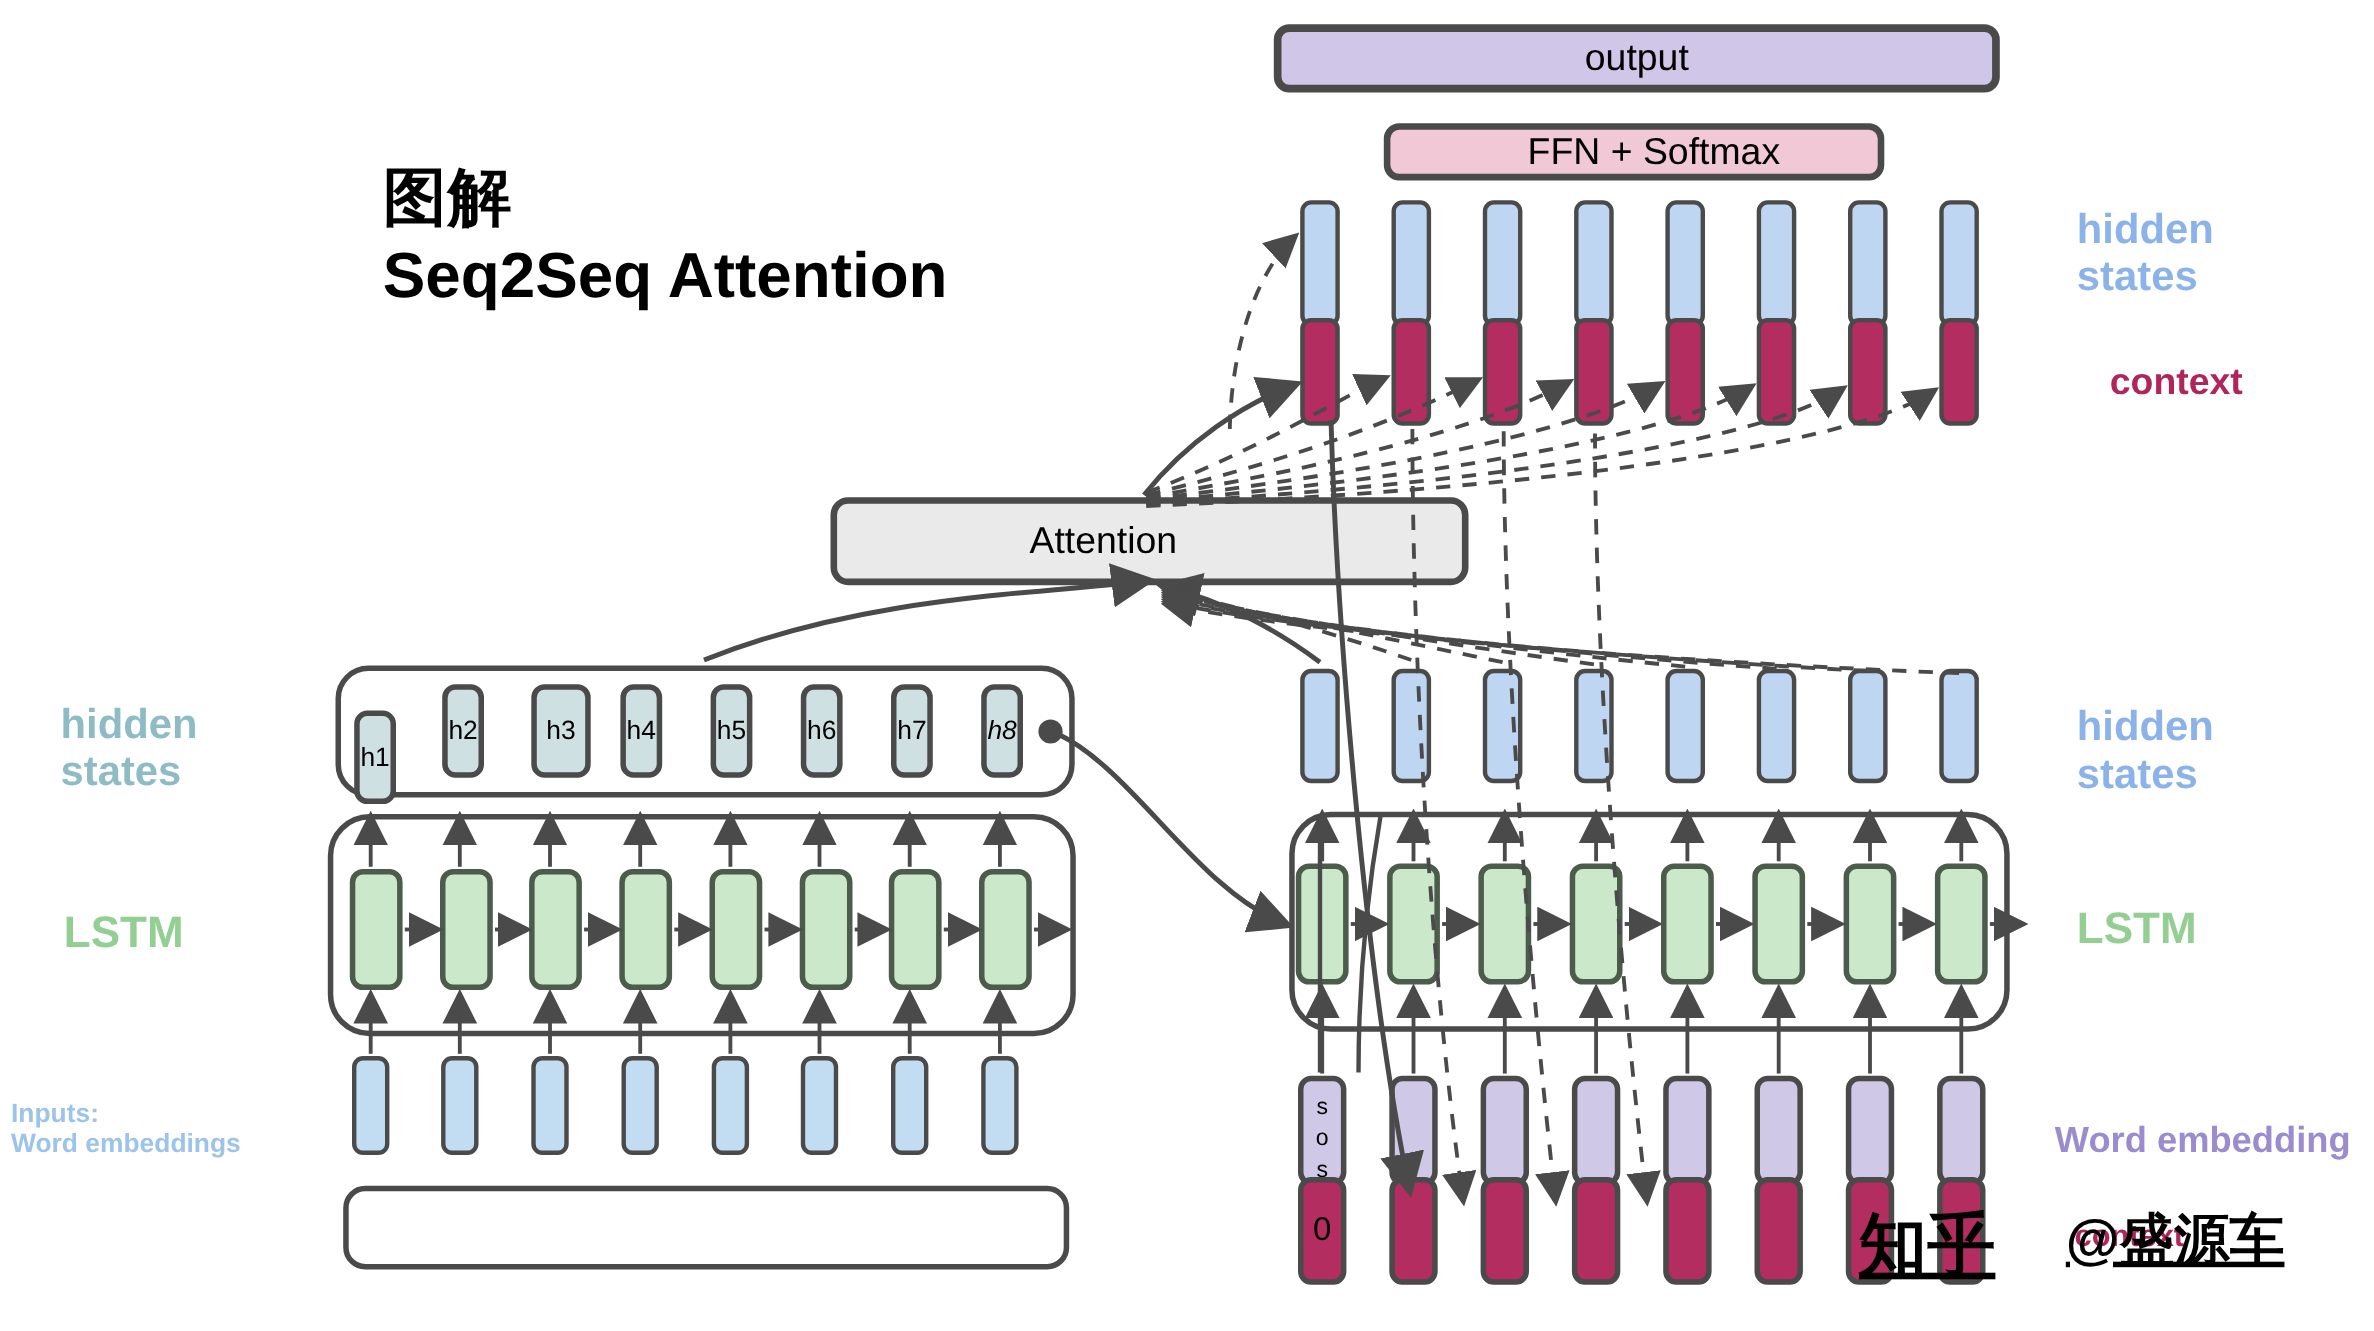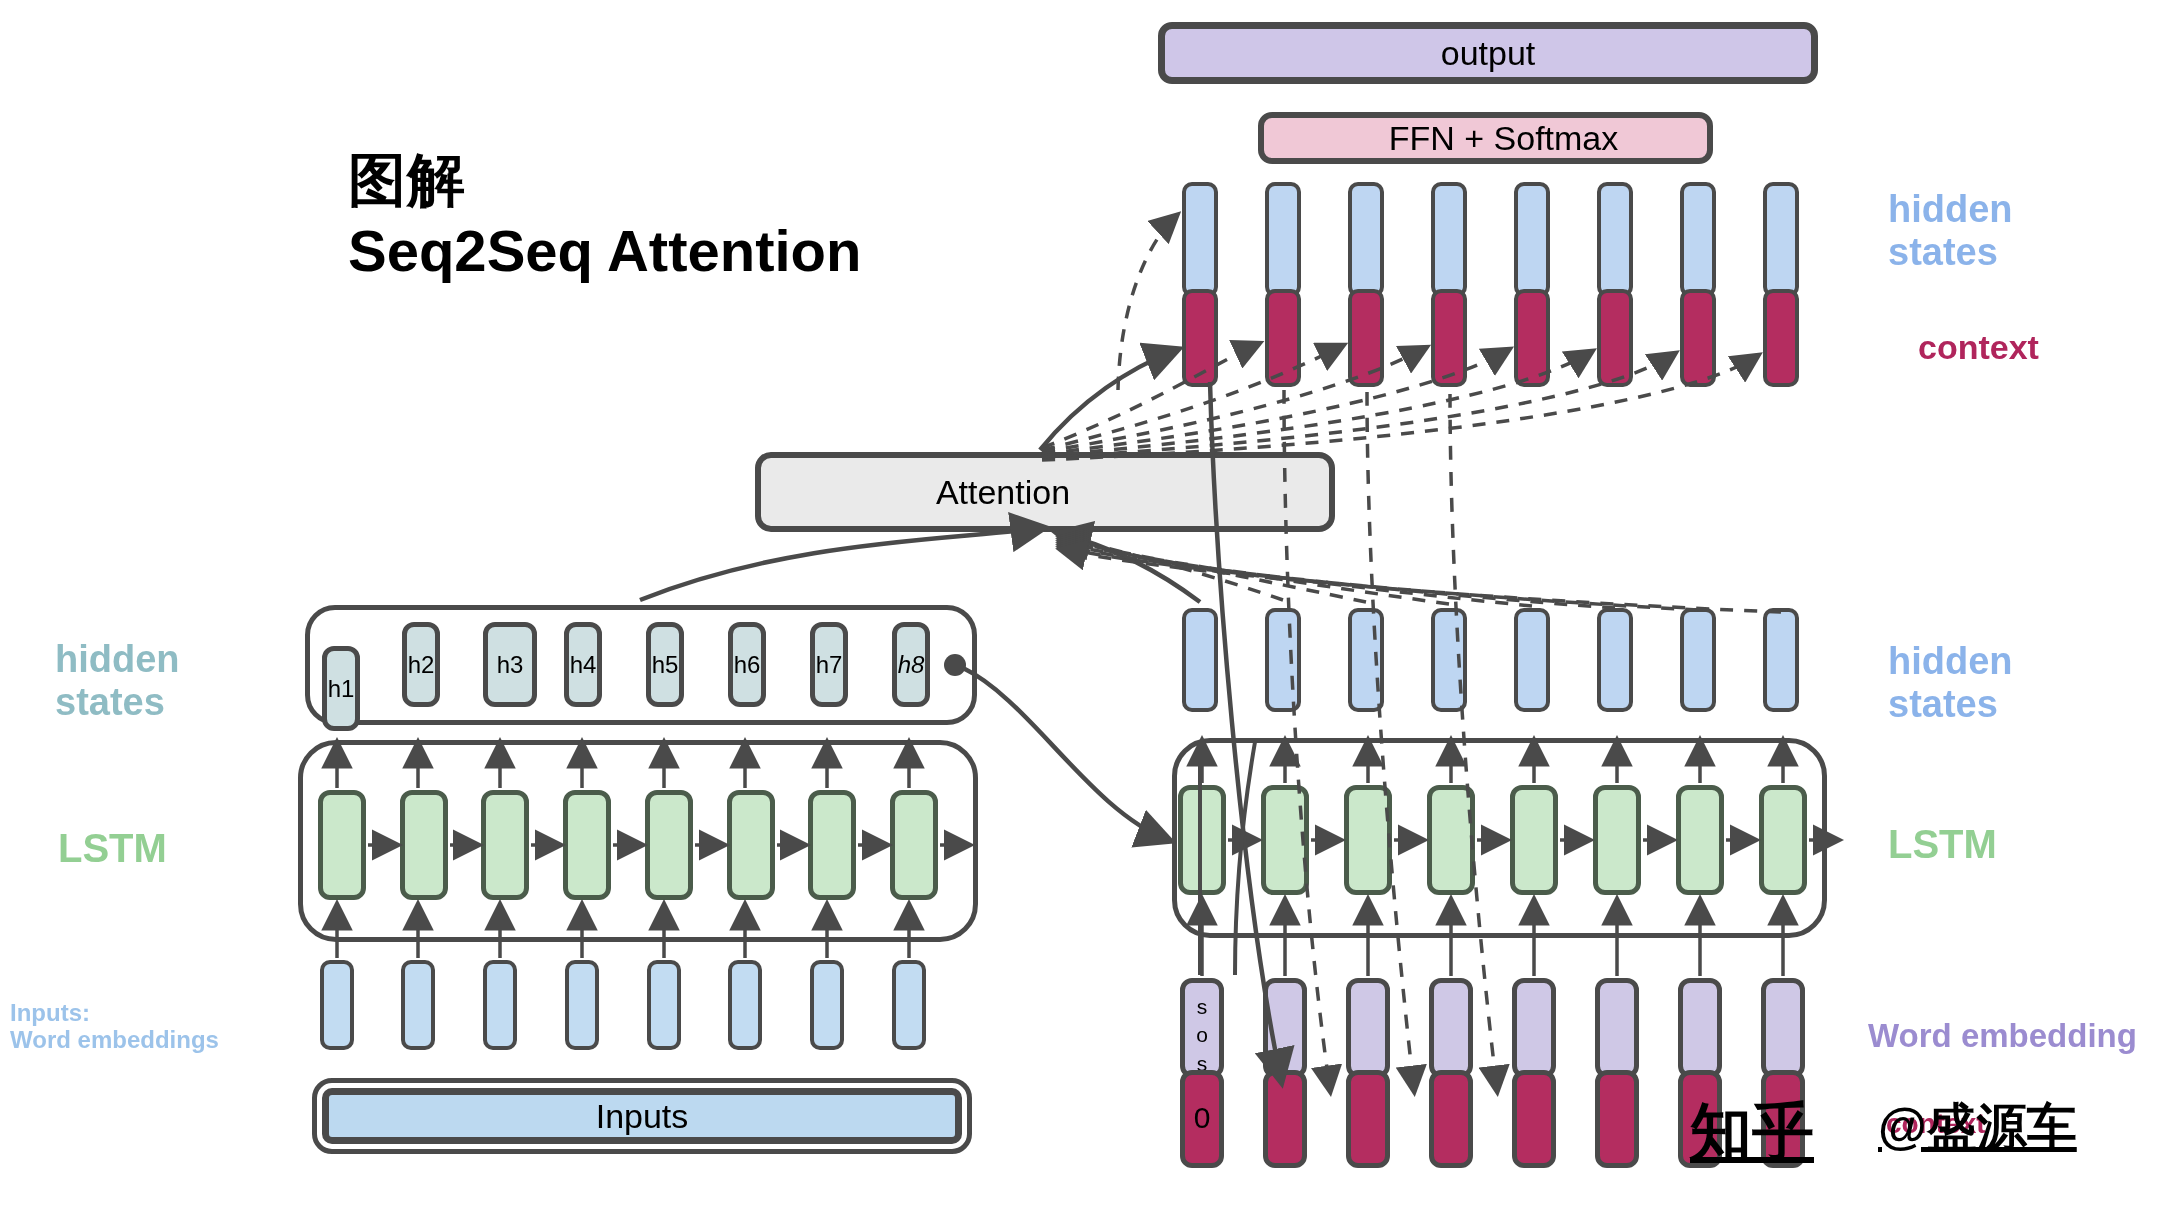--- a/index.html
+++ b/index.html
@@ -194,23 +194,20 @@
 
   <div class="cell fill-embed-in thin" style="left:320px; top:960px; width:34px; height:90px;"></div>
   <div class="cell fill-embed-in thin" style="left:401px; top:960px; width:34px; height:90px;"></div>
   <div class="cell fill-embed-in thin" style="left:483px; top:960px; width:34px; height:90px;"></div>
   <div class="cell fill-embed-in thin" style="left:565px; top:960px; width:34px; height:90px;"></div>
   <div class="cell fill-embed-in thin" style="left:647px; top:960px; width:34px; height:90px;"></div>
   <div class="cell fill-embed-in thin" style="left:728px; top:960px; width:34px; height:90px;"></div>
   <div class="cell fill-embed-in thin" style="left:810px; top:960px; width:34px; height:90px;"></div>
   <div class="cell fill-embed-in thin" style="left:892px; top:960px; width:34px; height:90px;"></div>
 
-  <div class="bar fill-inputs-bar" style="left:322px; top:1088px; width:640px; height:56px; border-width:7px; border-radius:10px;">
-    <span>Inputs</span>
-  </div>
 
   <div class="group" style="left:1172px; top:738px; width:655px; height:200px; border-radius:38px;"></div>
 
   <div class="cell fill-hstate-dec thin" style="left:1182px; top:182px; width:36px; height:115px;"></div>
   <div class="cell fill-hstate-dec thin" style="left:1265px; top:182px; width:36px; height:115px;"></div>
   <div class="cell fill-hstate-dec thin" style="left:1348px; top:182px; width:36px; height:115px;"></div>
   <div class="cell fill-hstate-dec thin" style="left:1431px; top:182px; width:36px; height:115px;"></div>
   <div class="cell fill-hstate-dec thin" style="left:1514px; top:182px; width:36px; height:115px;"></div>
   <div class="cell fill-hstate-dec thin" style="left:1597px; top:182px; width:36px; height:115px;"></div>
   <div class="cell fill-hstate-dec thin" style="left:1680px; top:182px; width:36px; height:115px;"></div>

